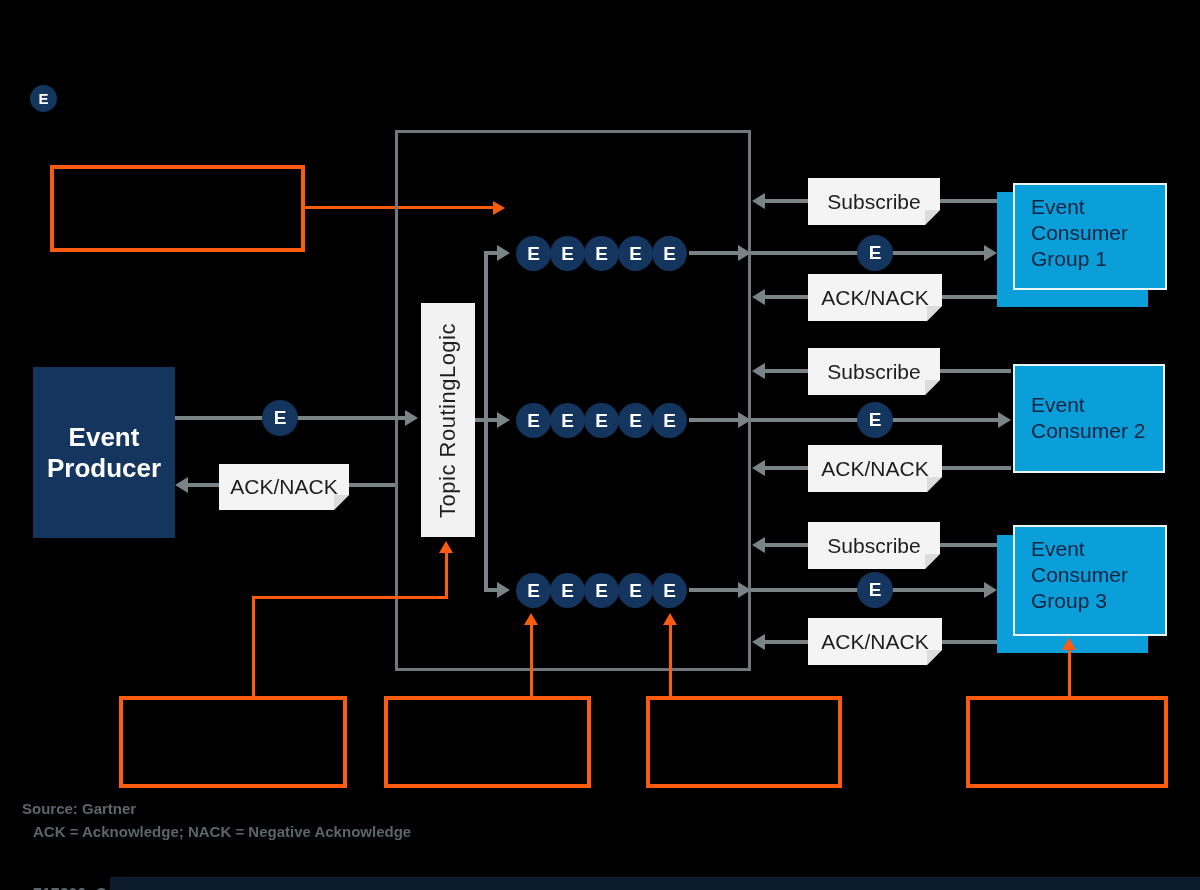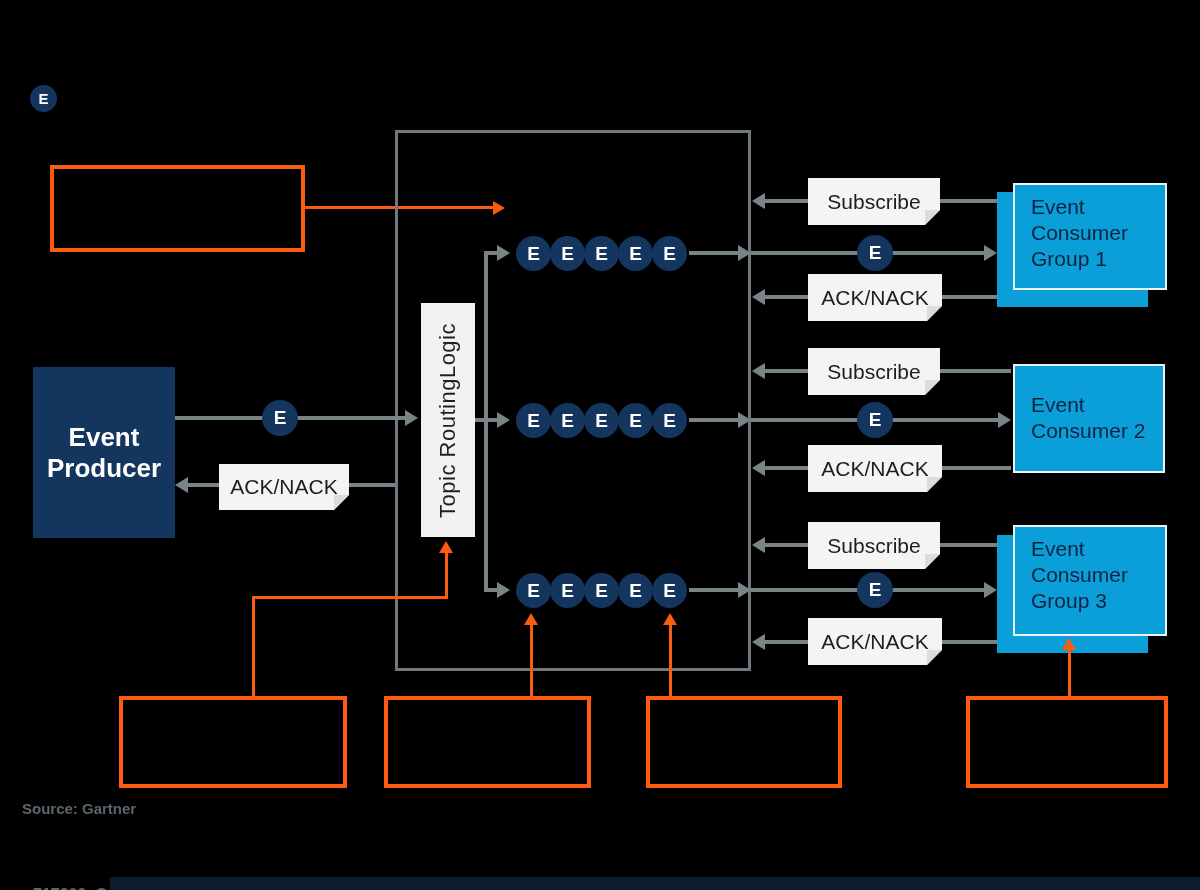--- a/index.html
+++ b/index.html
@@ -217,17 +217,18 @@
   <div class="abs ovl" style="left:530px;top:625px;height:71px;"></div>
   <div class="abs oarr-u" style="left:524px;top:613px;"></div>
 
   <div class="abs ovl" style="left:669px;top:625px;height:71px;"></div>
   <div class="abs oarr-u" style="left:663px;top:613px;"></div>
 
   <div class="abs ovl" style="left:1068px;top:650px;height:46px;z-index:6;"></div>
   <div class="abs oarr-u" style="left:1062px;top:638px;z-index:6;"></div>
 
   <div class="abs footer-line" style="left:22px;top:800px;">Source: Gartner</div>
+  <div class="abs footer-line" style="left:33px;top:823px;">ACK = Acknowledge; NACK = Negative Acknowledge</div>
   <div class="abs doc-id" style="left:33px;top:854px;margin-top:32px;">717309_C</div>
 
   <div class="abs bottombar" style="left:110px;top:877px;width:1090px;height:13px;"></div>
 
 </div>
 
 </body></html>

